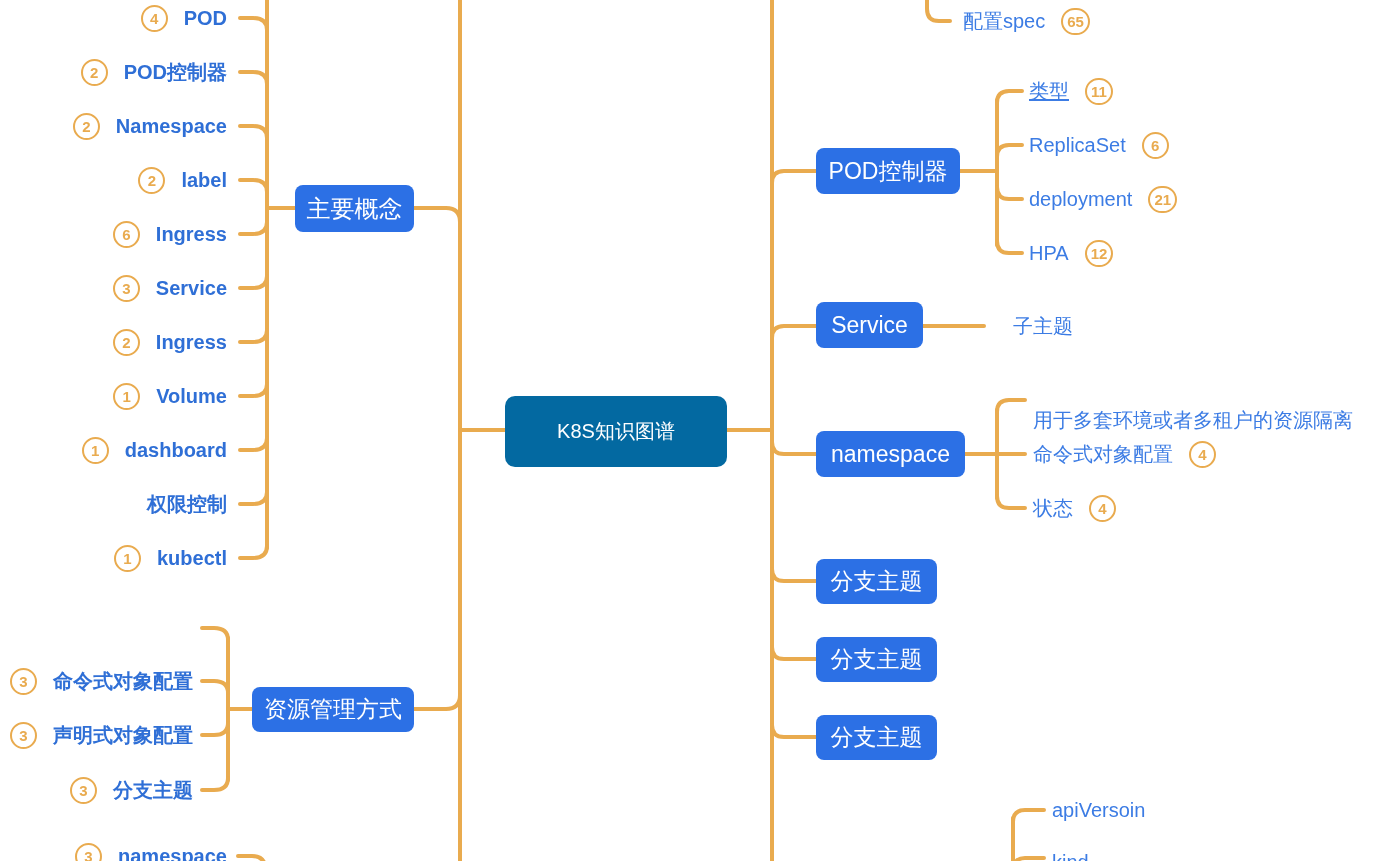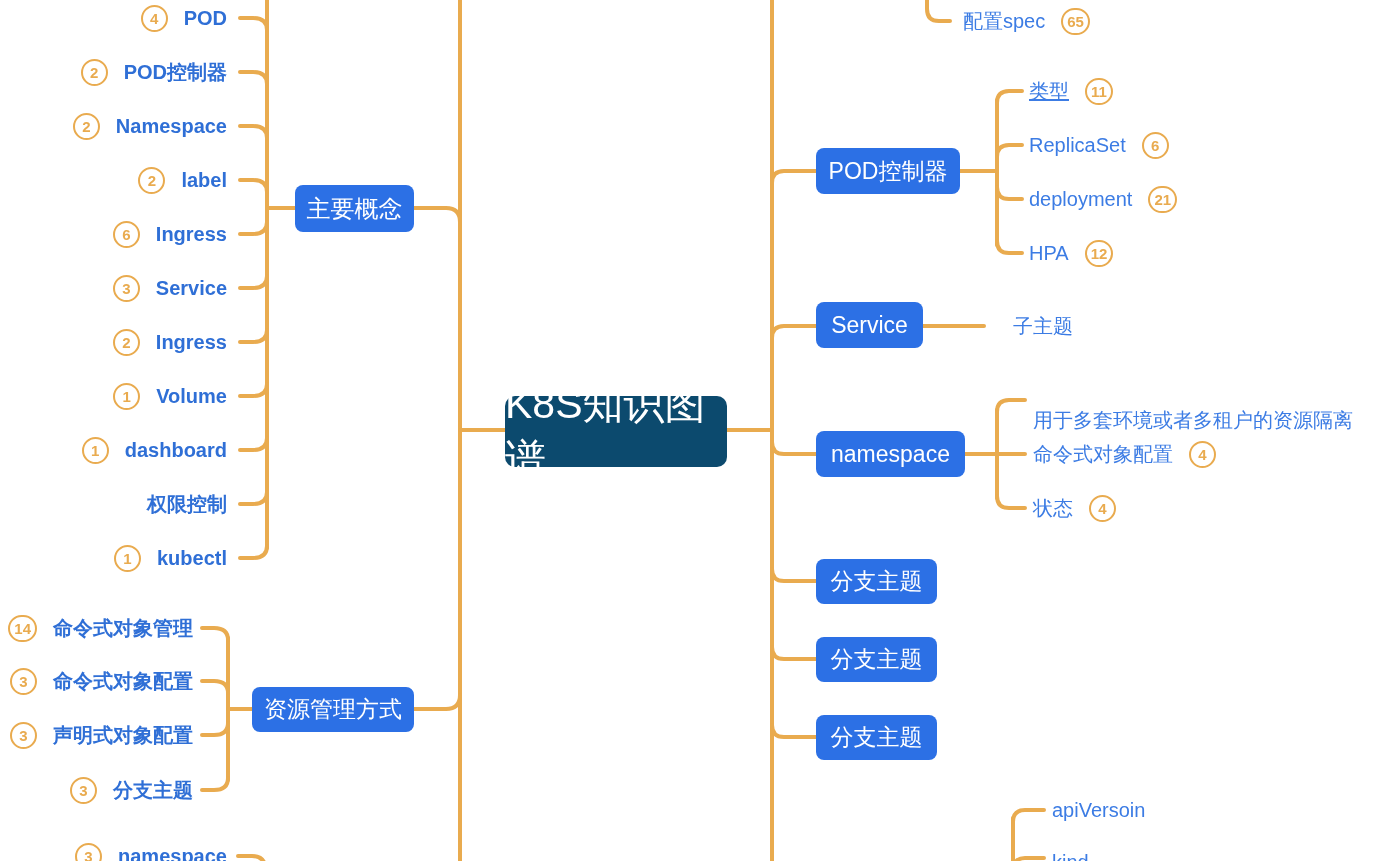--- a/index.html
+++ b/index.html
@@ -19,22 +19,22 @@
     box-sizing:border-box;min-width:27px;height:27px;padding:0 4px;
     border:2px solid #E9AB4F;border-radius:14px;color:#E9AB4F;
     display:inline-flex;align-items:center;justify-content:center;
     font-size:15px;font-weight:600;background:#ffffff;
   }
   .topic{
     position:absolute;z-index:2;background:#2C70E5;color:#ffffff;border-radius:8px;
     display:flex;align-items:center;justify-content:center;font-size:23px;
   }
   .root-box{
-    position:absolute;z-index:2;background:#0c4a6e;color:#ffffff;border-radius:10px;
-    display:flex;align-items:center;justify-content:center;font-size:41px;
+    position:absolute;z-index:2;background:#0369a1;color:#ffffff;border-radius:10px;
+    display:flex;align-items:center;justify-content:center;font-size:20px;
   }
 </style>
 </head>
 <body>
 
 <div class="canvas">
 
   <svg width="1378" height="861" viewBox="0 0 1378 861" fill="none" stroke="#E9AB4F" stroke-width="4" stroke-linecap="round">
 
     <path d="M 267 0 V 548"></path>
@@ -133,24 +133,20 @@
     <span class="lbl">dashboard</span>
   </div>
   <div class="row bold" style="top:490px;right:1151px">
     <span class="lbl">权限控制</span>
   </div>
   <div class="row bold" style="top:544px;right:1151px">
     <span class="badge">1</span>
     <span class="lbl">kubectl</span>
   </div>
 
-  <div class="row bold" style="top:614px;right:1185px">
-    <span class="badge">14</span>
-    <span class="lbl">命令式对象管理</span>
-  </div>
   <div class="row bold" style="top:667px;right:1185px">
     <span class="badge">3</span>
     <span class="lbl">命令式对象配置</span>
   </div>
   <div class="row bold" style="top:721px;right:1185px">
     <span class="badge">3</span>
     <span class="lbl">声明式对象配置</span>
   </div>
   <div class="row bold" style="top:776px;right:1185px">
     <span class="badge">3</span>

